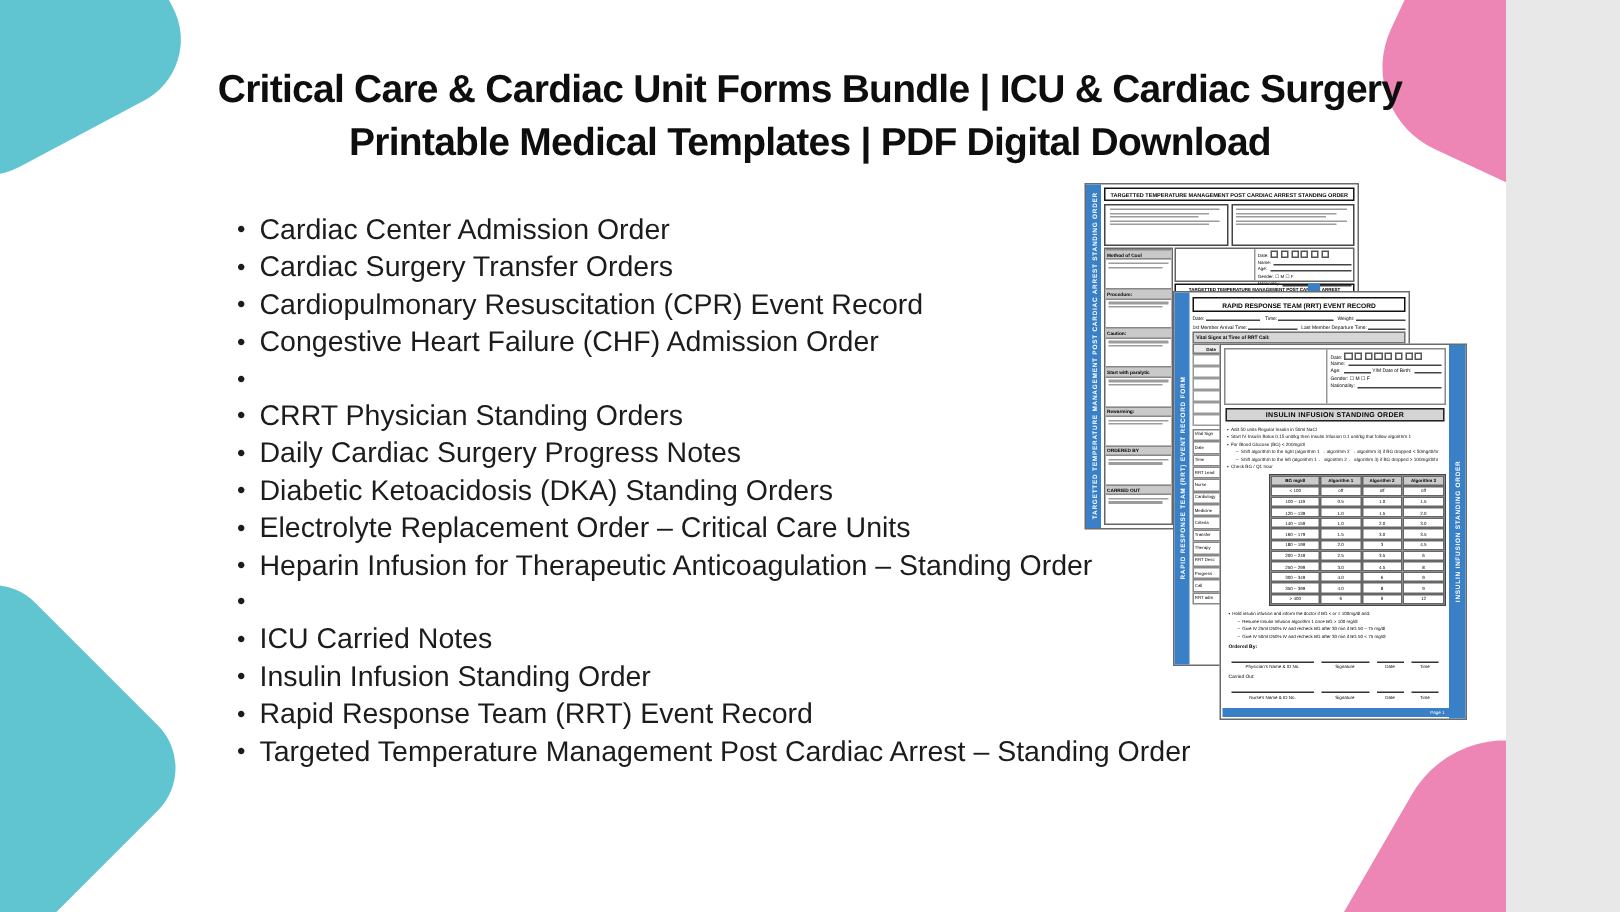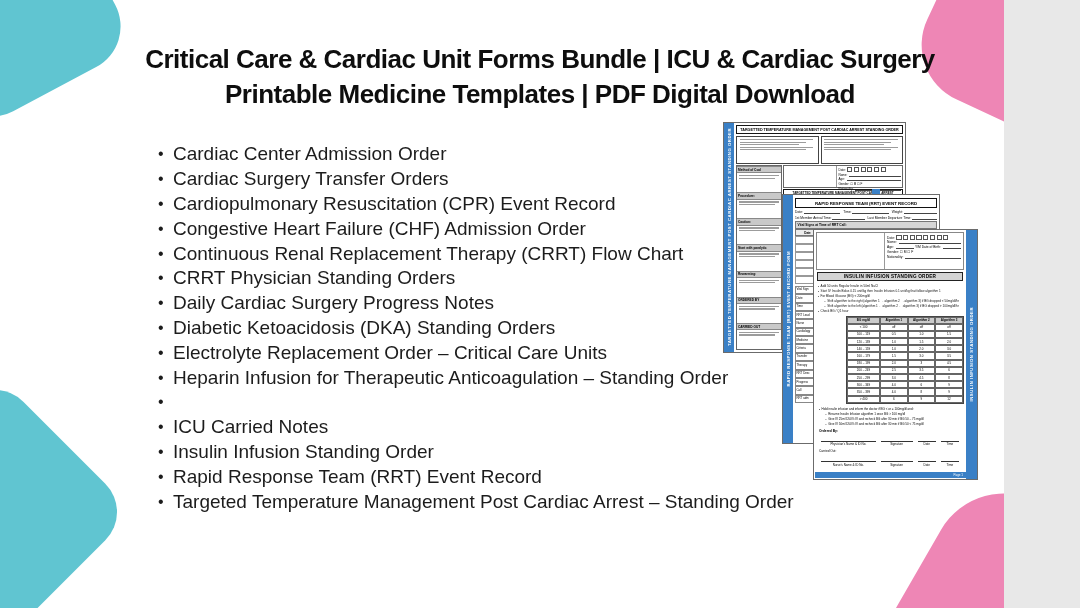--- a/index.html
+++ b/index.html
@@ -107,21 +107,21 @@
 
 <div class="canvas">
 
   <div class="blob blob-tl"></div>
   <div class="blob blob-bl"></div>
   <div class="blob blob-tr"></div>
   <div class="blob blob-br"></div>
 
   <div class="title">
     <div>Critical Care &amp; Cardiac Unit Forms Bundle | ICU &amp; Cardiac Surgery</div>
-    <div>Printable Medicine Templates | PDF Digital Download</div>
+    <div>Printable Medical Templates | PDF Digital Download</div>
   </div>
 
   <div class="flist">
       <div class="li">
         <div class="dot">•</div>
         <div class="litxt">Cardiac Center Admission Order</div>
       </div>
       <div class="li">
         <div class="dot">•</div>
         <div class="litxt">Cardiac Surgery Transfer Orders</div>
@@ -129,21 +129,20 @@
       <div class="li">
         <div class="dot">•</div>
         <div class="litxt">Cardiopulmonary Resuscitation (CPR) Event Record</div>
       </div>
       <div class="li">
         <div class="dot">•</div>
         <div class="litxt">Congestive Heart Failure (CHF) Admission Order</div>
       </div>
       <div class="li">
         <div class="dot">•</div>
-        <div class="litxt">Continuous Renal Replacement Therapy (CRRT) Flow Chart</div>
       </div>
       <div class="li">
         <div class="dot">•</div>
         <div class="litxt">CRRT Physician Standing Orders</div>
       </div>
       <div class="li">
         <div class="dot">•</div>
         <div class="litxt">Daily Cardiac Surgery Progress Notes</div>
       </div>
       <div class="li">

